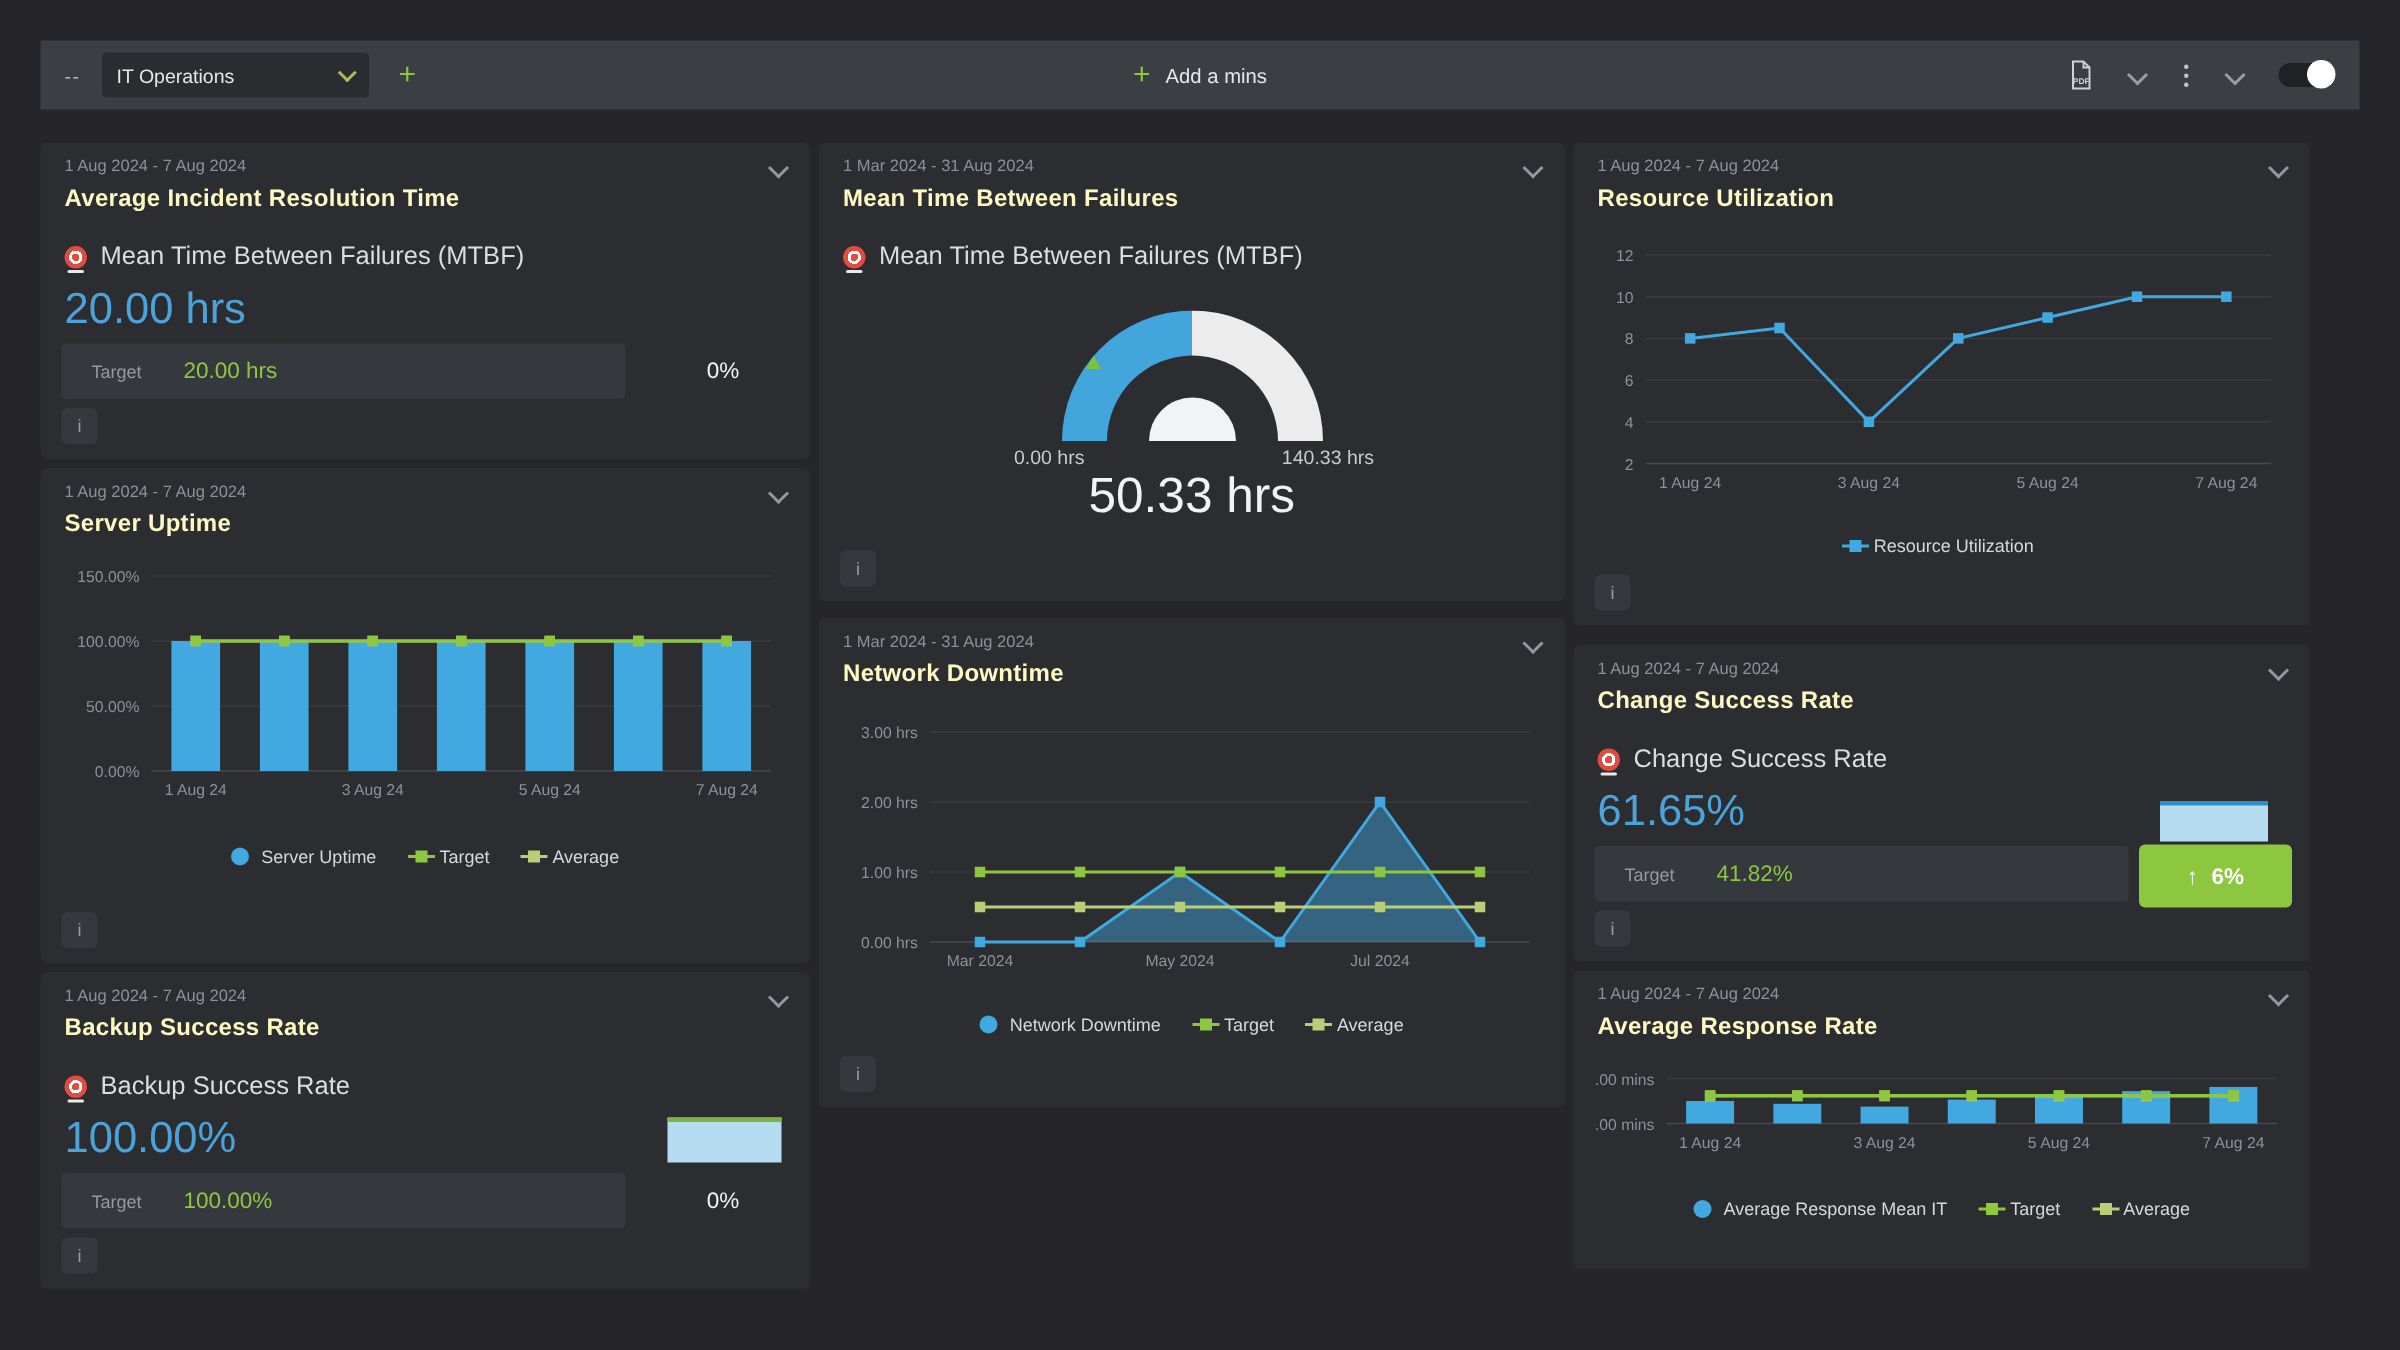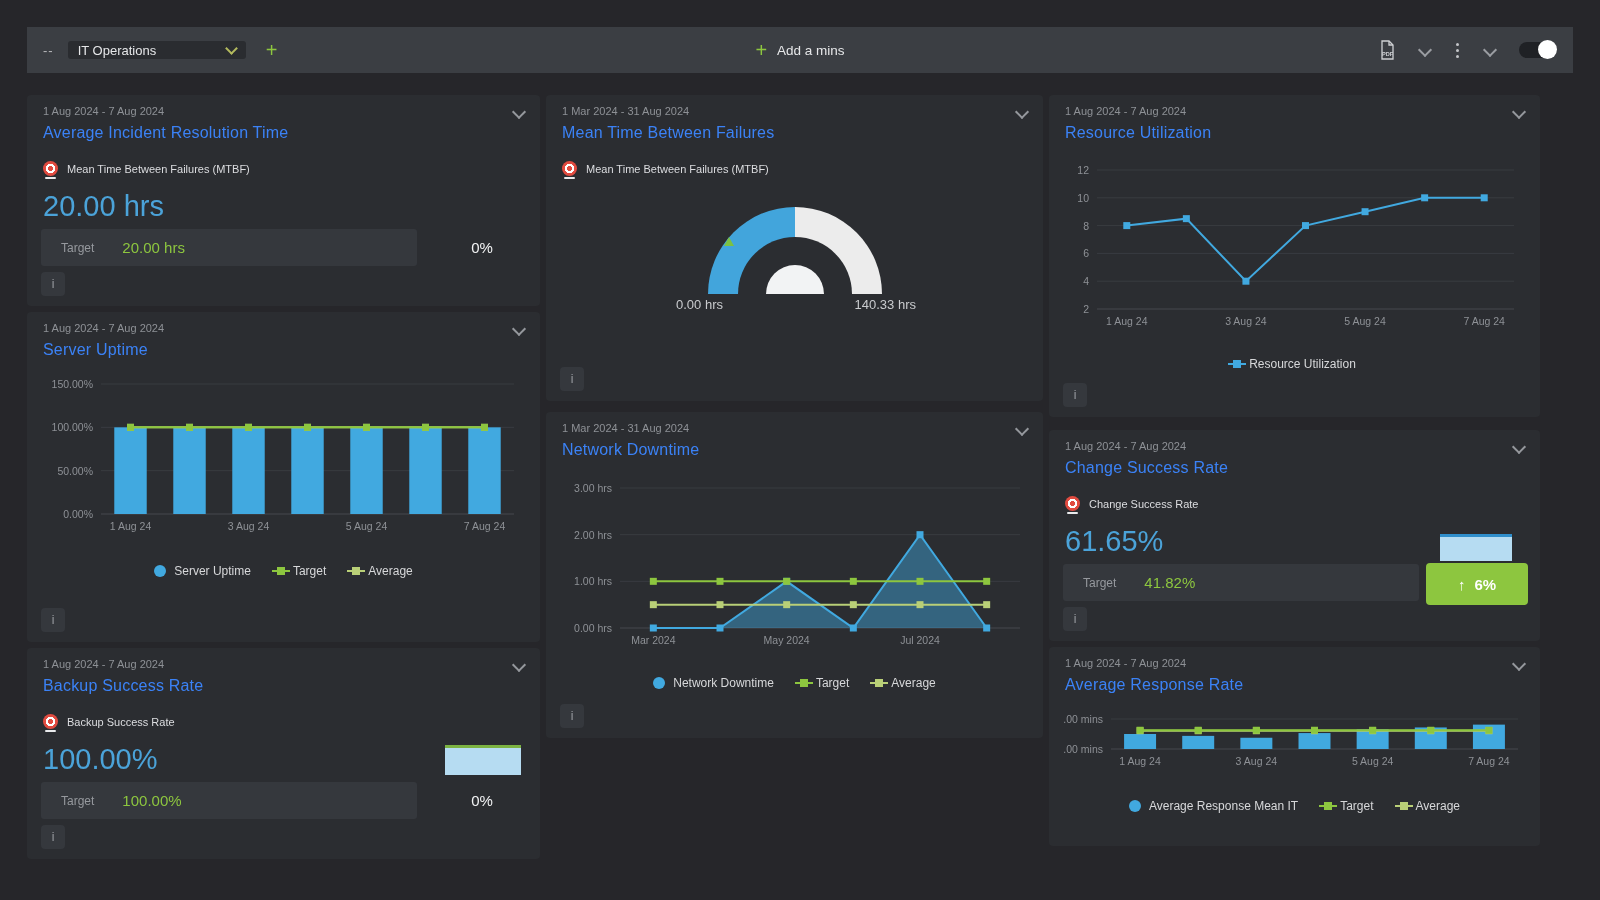--- a/index.html
+++ b/index.html
@@ -2,42 +2,42 @@
 <html><head>
 <meta charset="utf-8">
 <style>
   html,body{margin:0;padding:0;background:#26262a;font-family:"Liberation Sans",sans-serif;color:#e8e9ea;}
   .stage{position:relative;width:1600px;height:900px;background:#26262a;overflow:hidden;}
 
   
   .topbar{position:absolute;left:27px;top:27px;width:1546px;height:46px;background:#3b3e43;
           display:flex;align-items:center;padding:0 16px;box-sizing:border-box;}
   .overflow-label{font-size:13px;color:#b8babd;letter-spacing:1px;}
-  .select{display:flex;align-items:center;justify-content:space-between;width:158px;height:18px;
+  .select{display:flex;align-items:center;justify-content:space-between;width:158px;height:30px;
           background:#2a2c30;border-radius:3px;padding:0 10px;margin-left:14px;font-size:13px;color:#e6e7e9;cursor:pointer;}
   .select .chev-sm{width:7px;height:7px;border-right:2px solid #b3ba5e;border-bottom:2px solid #b3ba5e;
           transform:rotate(45deg);margin-top:-3px;}
   .plus{color:#8dc63f;font-size:20px;font-weight:400;line-height:1;}
   .tb-plus{margin-left:20px;cursor:pointer;}
   .add-chart{position:absolute;left:50%;top:0;height:46px;transform:translateX(-50%);
              display:flex;align-items:center;gap:10px;font-size:13.5px;color:#e6e7e9;cursor:pointer;}
   .tb-right{margin-left:auto;display:flex;align-items:center;gap:24px;}
   .chev{width:8px;height:8px;border-right:2px solid #9a9da2;border-bottom:2px solid #9a9da2;transform:rotate(45deg);}
   .kebab{display:flex;flex-direction:column;gap:3px;cursor:pointer;padding:2px;}
   .kebab i{width:3px;height:3px;border-radius:50%;background:#c3c5c8;}
   .toggle{position:relative;width:38px;height:16px;border-radius:8px;background:#1f2125;cursor:pointer;}
   .toggle .knob{position:absolute;right:0;top:-2px;width:19px;height:19px;border-radius:50%;background:#ffffff;}
 
   
   .card{position:absolute;background:#2b2d31;border-radius:4px;box-sizing:border-box;}
   .date{position:absolute;left:16px;top:10px;font-size:11px;color:#8e9196;}
   .card-chev{position:absolute;right:16px;top:12px;width:8px;height:8px;
              border-right:2px solid #95989d;border-bottom:2px solid #95989d;transform:rotate(45deg);cursor:pointer;}
-  .card-title{position:absolute;left:16px;top:29px;font-size:16px;font-weight:400;color:#3b82f6;letter-spacing:.2px;}
-  .metric-row{position:absolute;left:16px;top:66px;display:flex;align-items:center;gap:9px;font-size:11px;color:#dcdde0;}
+  .card-title{position:absolute;left:16px;top:29px;font-size:16px;font-weight:700;color:#fef9c3;letter-spacing:.2px;}
+  .metric-row{position:absolute;left:16px;top:66px;display:flex;align-items:center;gap:9px;font-size:17px;color:#dcdde0;}
   .bullseye{position:relative;width:15px;height:15px;border-radius:50%;flex:0 0 auto;
             background:radial-gradient(circle,#e14b40 0 2.5px,#ffffff 2.5px 4.5px,#e14b40 4.5px 7.5px);}
   .bullseye::after{content:'';position:absolute;left:2px;right:2px;bottom:-3px;height:2px;background:#e9eaec;border-radius:1px;}
   .kpi-value{position:absolute;left:16px;top:95px;font-size:29px;color:#4ba3d9;}
   .target-row{position:absolute;left:14px;top:134px;height:37px;background:#35383d;border-radius:3px;
               display:flex;align-items:center;padding:0 20px;gap:28px;box-sizing:border-box;}
   .target-label{font-size:12px;color:#96999e;}
   .target-value{font-size:15px;color:#8dc63f;}
   .delta-plain{position:absolute;left:420px;top:134px;width:70px;height:37px;line-height:37px;
                text-align:center;font-size:15px;color:#f2f3f4;}
@@ -212,20 +212,21 @@
       <div class="gauge-arc"></div>
       <div class="gauge-hole"></div>
       <div class="gauge-needle"></div>
       <div class="gauge-hub"></div>
       <div class="gauge-marker"></div>
     </div>
     <div class="gauge-range">
       <span>0.00 hrs</span>
       <span>140.33 hrs</span>
     </div>
+    <div class="gauge-value">50.33 hrs</div>
     <button class="info-btn">i</button>
   </div>
 
   <div class="card" style="left:546px;top:412px;width:497px;height:326px;">
     <span class="date">1 Mar 2024 - 31 Aug 2024</span>
     <span class="card-chev"></span>
     <div class="card-title">Network Downtime</div>
     <svg class="chart" style="left:14px;top:60px;" width="470" height="186">
         <line x1="60" y1="156" x2="460" y2="156" stroke="#47494e" stroke-width="1"></line>
         <text x="52" y="160" text-anchor="end" fill="#8e9196" font-size="10.5">0.00 hrs</text>

